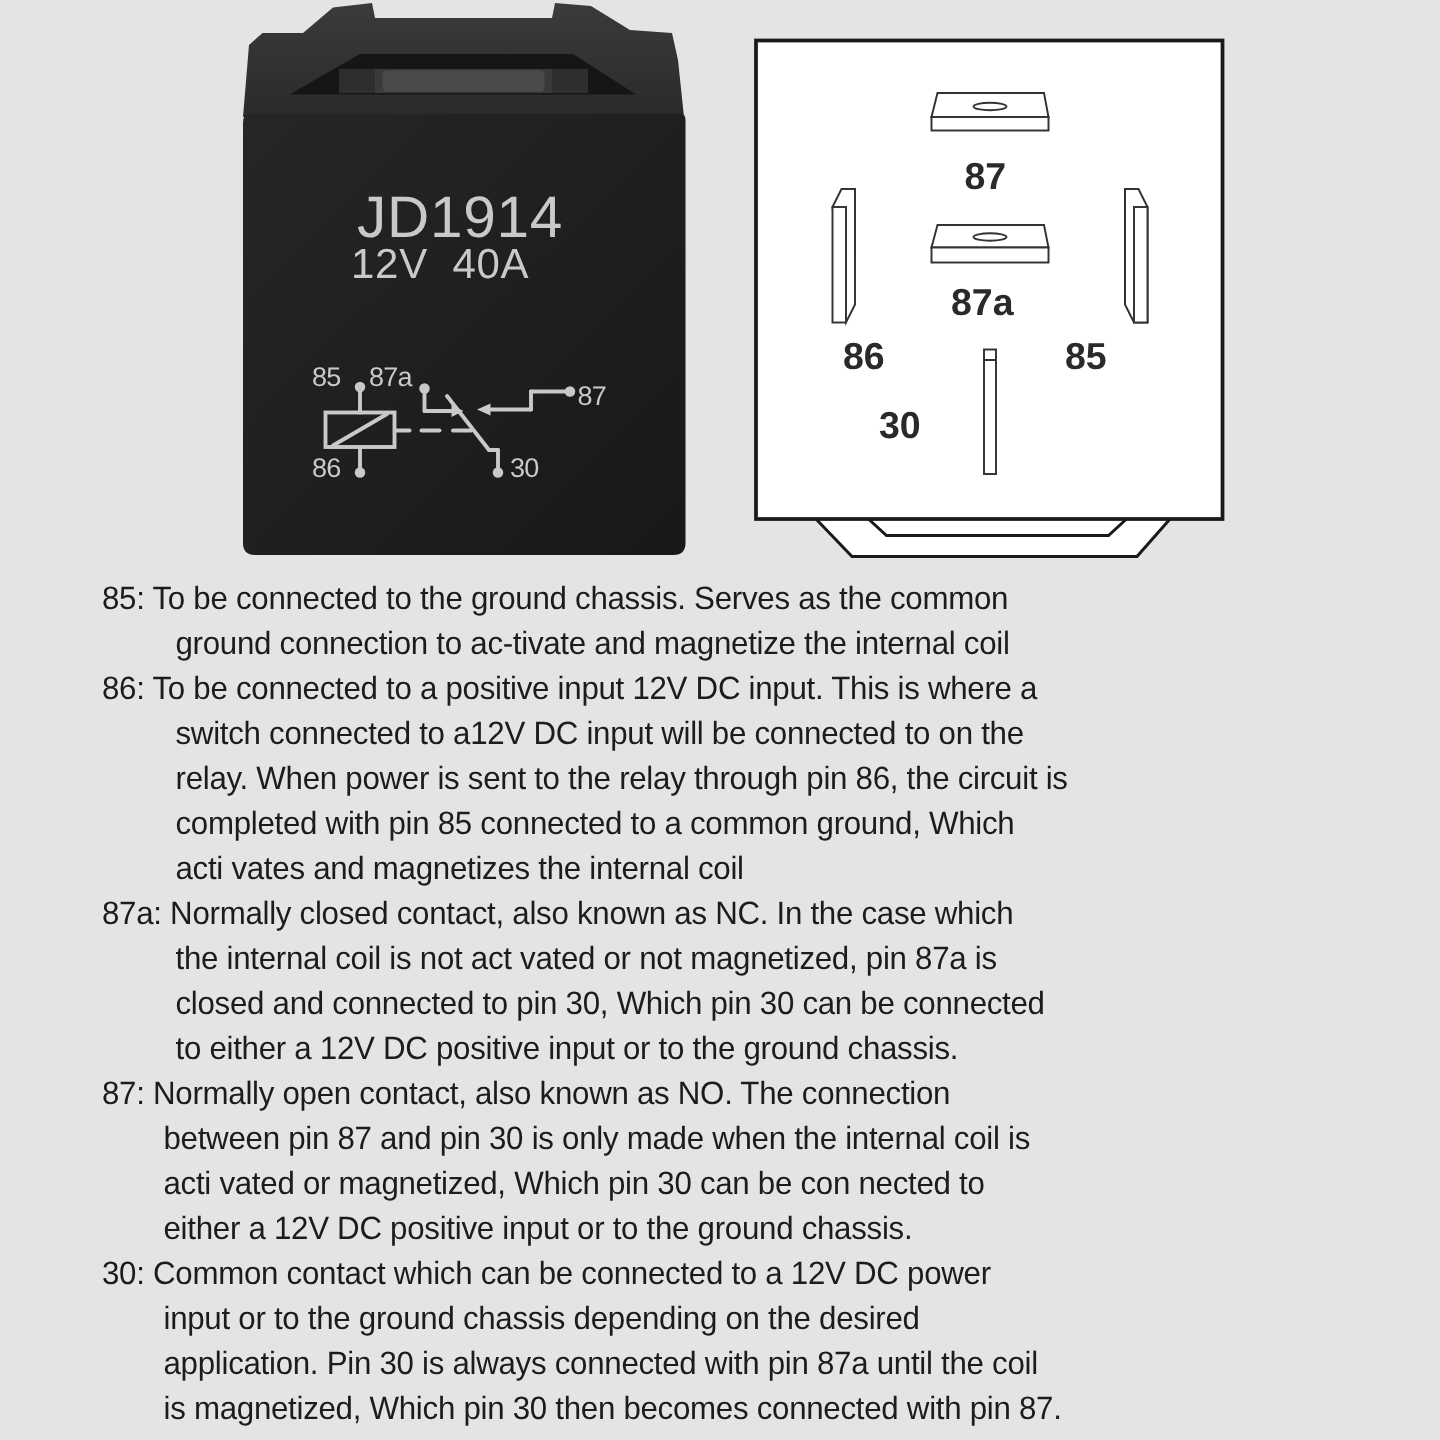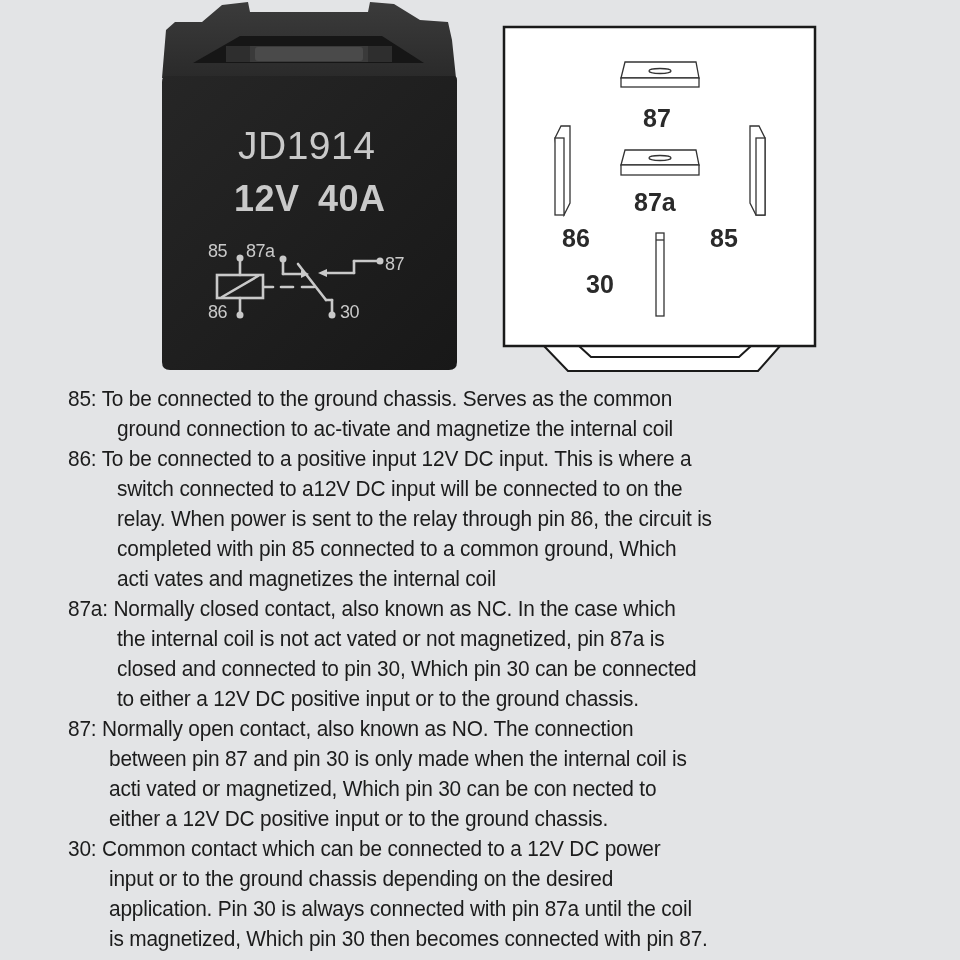--- a/index.html
+++ b/index.html
@@ -11,21 +11,21 @@
   }
   .abs { position: absolute; }
 
   
   #relay { left: 150px; top: 0; width: 320px; height: 380px; }
   .relay-text {
     position: absolute; color: #c9c9c9; font-family: "Liberation Sans", sans-serif;
     letter-spacing: 0.5px; white-space: nowrap;
   }
   #relay-model { left: 88px; top: 124px; font-size: 39px; }
-  #relay-rating { left: 84px; top: 178px; font-size: 36px; word-spacing: 8px; font-weight: bold; }
+  #relay-rating { left: 84px; top: 160px; font-size: 28px; word-spacing: 8px; }
   .sch-lbl { position: absolute; color: #c9c9c9; font-size: 18px; white-space: nowrap; letter-spacing: -0.5px; }
 
   
   #pinout { left: 495px; top: 20px; width: 330px; height: 360px; }
   .pin-lbl {
     position: absolute; font-weight: bold; color: #2a2a2a;
     font-family: "Liberation Sans", sans-serif; font-size: 25px; white-space: nowrap;
   }
 
   

